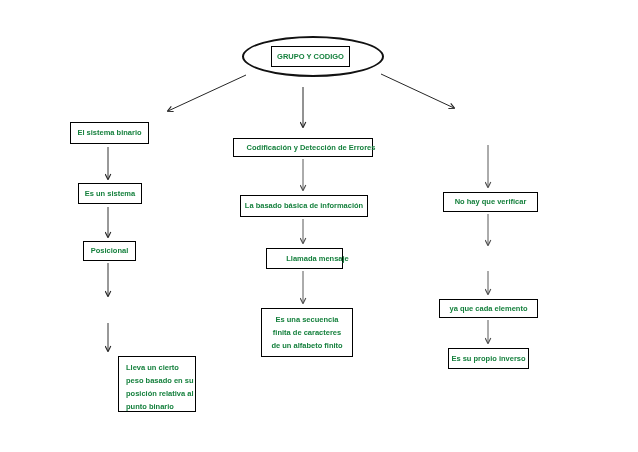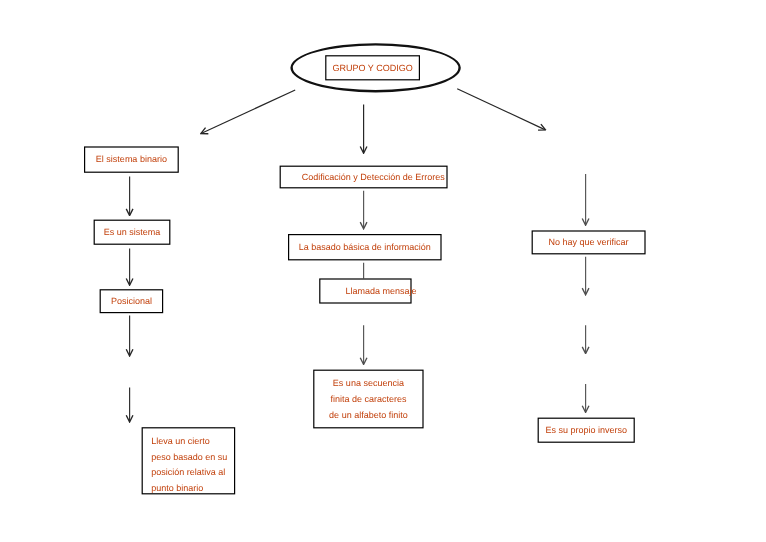--- a/index.html
+++ b/index.html
@@ -2,22 +2,23 @@
 <html><head>
 <meta charset="utf-8">
 <style>
   html, body { margin: 0; padding: 0; background: #ffffff; }
   .canvas {
     position: relative;
     width: 540px;
     height: 452px;
     background: #ffffff;
     font-family: "Liberation Sans", sans-serif;
-    color: #c2410c;
+    color: #15803d;
     overflow: hidden;
+    font-weight: bold;
   }
   .connector-layer {
     position: absolute;
     left: 0; top: 0;
     width: 638px; height: 452px;
     pointer-events: none;
   }
   .root-ellipse {
     position: absolute;
     left: 242px; top: 36px;
@@ -55,21 +56,21 @@
   .n-root { left: 271px; top: 46px; width: 79px; height: 21px; }
   
   .n-l1 { left: 70px;  top: 122px; width: 79px;  height: 22px; }
   .n-l2 { left: 78px;  top: 183px; width: 64px;  height: 21px; }
   .n-l3 { left: 83px;  top: 241px; width: 53px;  height: 20px; }
   .n-l4 { left: 61px;  top: 301px; width: 101px; height: 20px; }
   .n-l5 { left: 70px;  top: 356px; width: 78px;  height: 56px; margin-left: 48px; }
   
   .n-m1 { left: 233px; top: 138px; width: 140px; height: 19px; padding-left: 18px; }
   .n-m2 { left: 240px; top: 195px; width: 128px; height: 22px; }
-  .n-m3 { left: 266px; top: 232px; width: 77px;  height: 21px; padding-left: 28px; }
+  .n-m3 { left: 266px; top: 248px; width: 77px;  height: 21px; padding-left: 28px; }
   .n-m4 { left: 261px; top: 308px; width: 92px;  height: 49px; }
   
   .n-r1 { left: 451px; top: 121px; width: 73px;  height: 21px; }
   .n-r2 { left: 443px; top: 192px; width: 95px;  height: 20px; }
   .n-r3 { left: 457px; top: 250px; width: 63px;  height: 19px; }
   .n-r4 { left: 439px; top: 299px; width: 99px;  height: 19px; }
   .n-r5 { left: 448px; top: 348px; width: 81px;  height: 21px; }
 </style>
 </head>
 <body>
@@ -117,15 +118,16 @@
 punto binario</div>
 
   <div class="node n-m1">Codificación y Detección de Errores</div>
   <div class="node n-m2">La basado básica de información</div>
   <div class="node n-m3">Llamada mensaje</div>
   <div class="node n-m4 multiline">Es una secuencia
 finita de caracteres
 de un alfabeto finito</div>
 
   <div class="node n-r2">No hay que verificar</div>
+  <div class="node n-r4">ya que cada elemento</div>
   <div class="node n-r5">Es su propio inverso</div>
 
 </div>
 
 </body></html>

